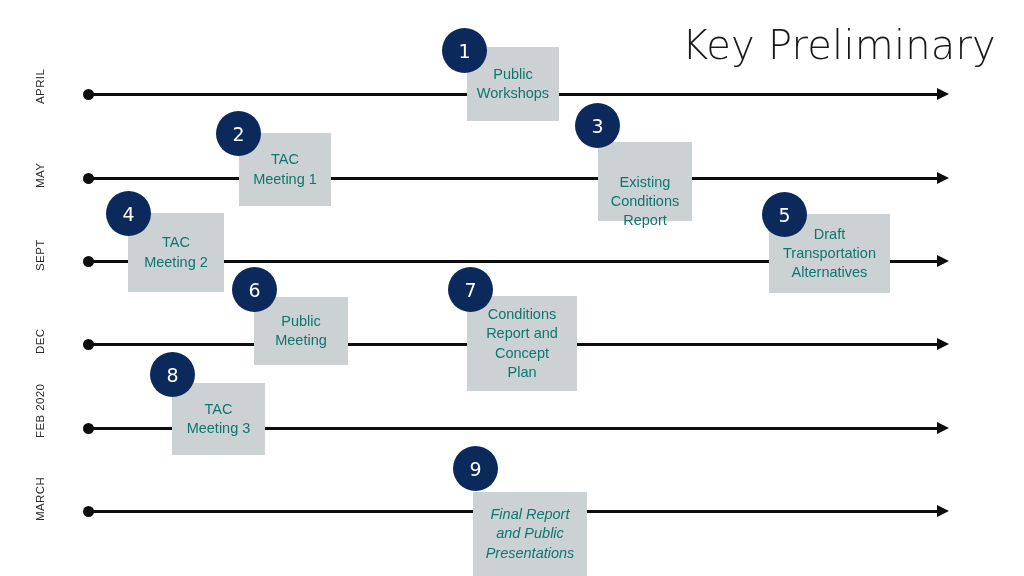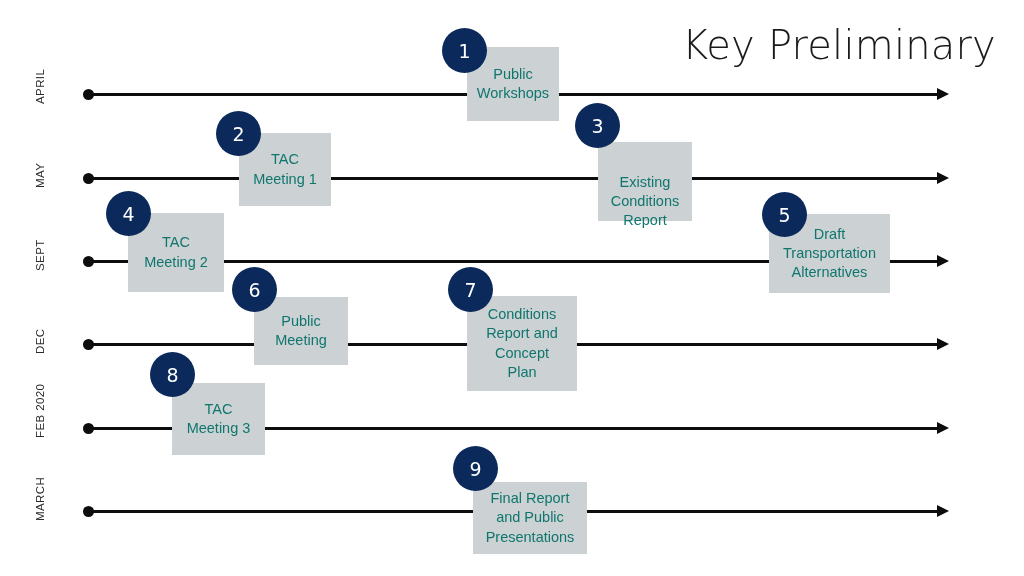--- a/index.html
+++ b/index.html
@@ -200,21 +200,21 @@
         </div>
         <div class="milestone-badge" style="left: 150px; top: 352px;">
           <span>8</span>
         </div>
       </div>
       <div class="row">
         <div class="month-label" style="left: 46px; top: 509px;">MARCH</div>
         <div class="axis-line" style="left: 88px; top: 510px; width: 849px;"></div>
         <div class="axis-dot" style="left: 83px; top: 505.5px;"></div>
         <div class="axis-arrow" style="left: 937px; top: 505px;"></div>
-        <div class="milestone-box" style="left: 473px; top: 482px; width: 114px; height: 72px;">
+        <div class="milestone-box" style="left: 473px; top: 492px; width: 114px; height: 84px; font-style: italic;">
           <span style="white-space: pre-line;">Final Report
 and Public
 Presentations</span>
         </div>
         <div class="milestone-badge" style="left: 453px; top: 446px;">
           <span>9</span>
         </div>
       </div>
     </div>
 

